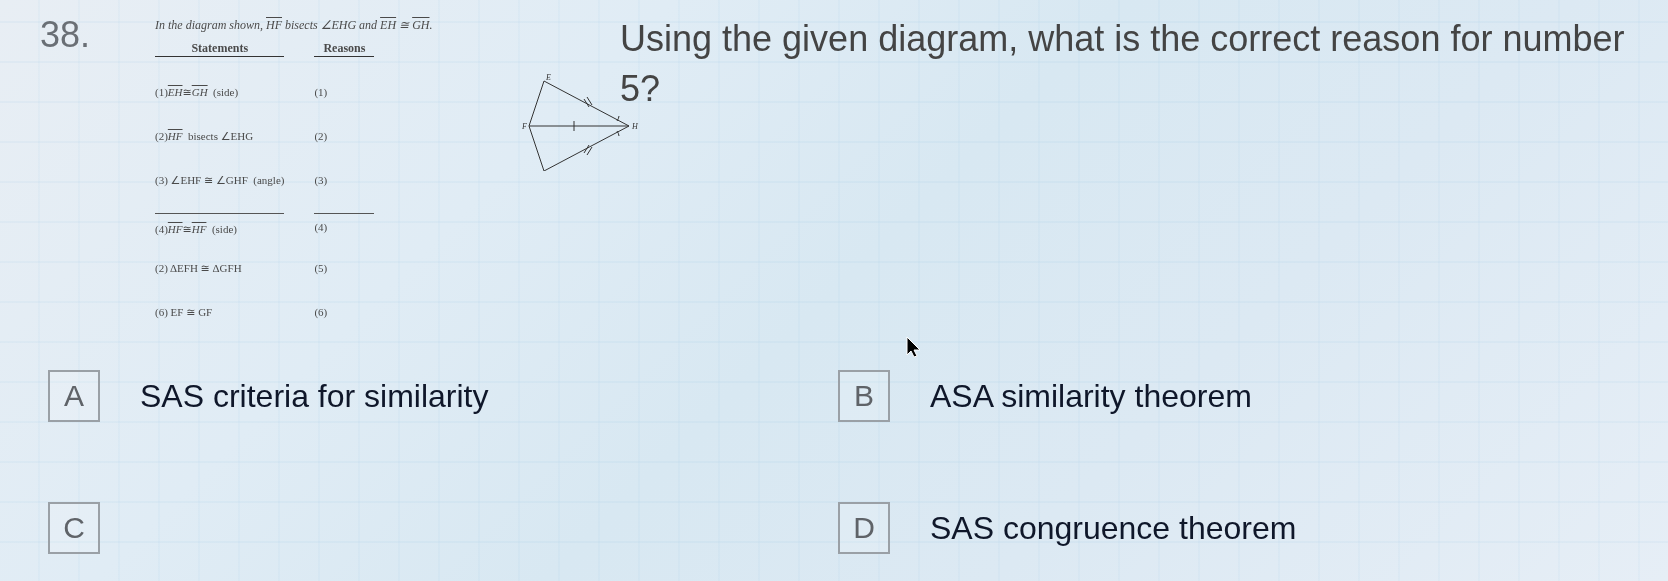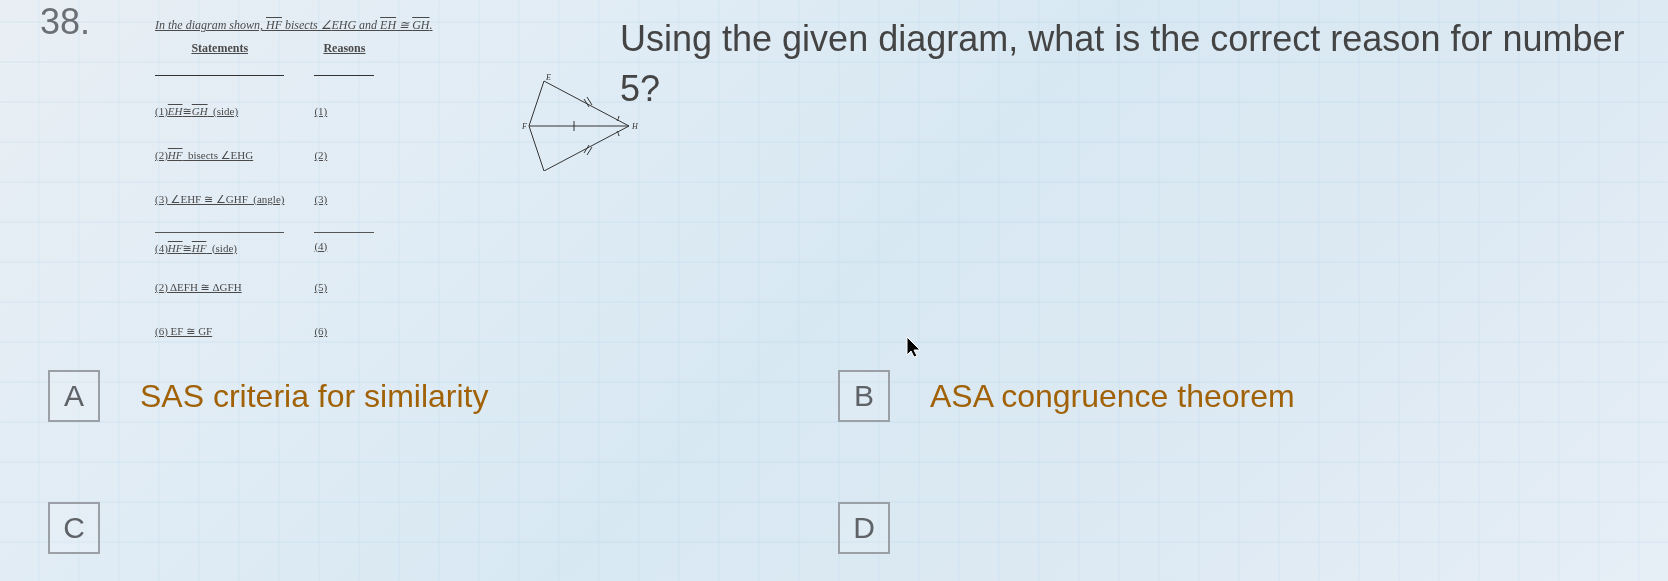--- a/index.html
+++ b/index.html
@@ -16,41 +16,40 @@
       inset: 0;
       background-image:
         repeating-linear-gradient(0deg, transparent 0 38px, rgba(120,180,220,0.15) 38px 40px),
         repeating-linear-gradient(90deg, transparent 0 38px, rgba(120,180,220,0.12) 38px 40px);
       pointer-events: none;
       opacity: 0.5;
     }
     .q-num {
       position: absolute;
       left: 40px;
-      top: 1px;
+      top: 14px;
       font-size: 36px;
       color: #6a6f75;
       font-weight: 400;
     }
     .diagram-area {
       position: absolute;
       left: 155px;
       top: 18px;
       width: 420px;
       font-family: "Times New Roman", serif;
       font-style: italic;
       color: #4a4a4a;
       font-size: 14px;
-      text-decoration: underline;
     }
     .intro { font-size: 12px; margin-bottom: 8px; }
     .prove { font-size: 12px; margin-bottom: 10px; font-weight: bold; }
     .proof-table { display: flex; gap: 30px; }
     .proof-col { display: flex; flex-direction: column; }
-    .col-header { font-weight: bold; font-style: normal; font-size: 12px; text-align: center; border-bottom: 1px solid #333; padding-bottom: 19px; margin-bottom: 4px; }
+    .col-header { font-weight: bold; font-style: normal; font-size: 12px; text-align: center; border-bottom: 1px solid #333; padding-bottom: 0; margin-bottom: 4px; }
     .proof-row { font-size: 11px; font-style: normal; line-height: 1.8; height: 24px; display: flex; align-items: center; margin-top: 20px; }
     .reasons-col .col-header { min-width: 60px; }
     .figure {
       position: absolute;
       left: 205px;
       top: 30px;
       width: 120px;
       height: 100px;
     }
     .question-text {
@@ -83,21 +82,21 @@
       border: 2px solid #9aa0a6;
       display: flex;
       align-items: center;
       justify-content: center;
       font-size: 30px;
       color: #5f6368;
       background: rgba(255,255,255,0.15);
     }
     .option-text {
       font-size: 32px;
-      color: #a16207;
+      color: #0f172a;
     }
     .ov { text-decoration: overline; font-style: italic; }
     .cursor {
       position: absolute;
       left: 905px;
       top: 335px;
       pointer-events: none;
     }
   </style>
 </head>
@@ -159,25 +158,26 @@
 
 <div class="question-text">Using the given diagram, what is the correct reason for number 5?</div>
 
 <div class="options-grid">
   <div class="option">
     <div class="option-letter">A</div>
     <div class="option-text">SAS criteria for similarity</div>
   </div>
   <div class="option">
     <div class="option-letter">B</div>
-    <div class="option-text">ASA congruence theorem</div>
+    <div class="option-text">ASA similarity theorem</div>
   </div>
   <div class="option">
     <div class="option-letter">C</div>
   </div>
   <div class="option">
     <div class="option-letter">D</div>
+    <div class="option-text">SAS congruence theorem</div>
   </div>
 </div>
 
 <svg class="cursor" width="18" height="24" viewBox="0 0 18 24">
   <path d="M 2 2 L 2 20 L 6 16 L 9 22 L 12 21 L 9 15 L 15 15 Z" fill="#000" stroke="#fff" stroke-width="1"></path>
 </svg>
 
 </body></html>

